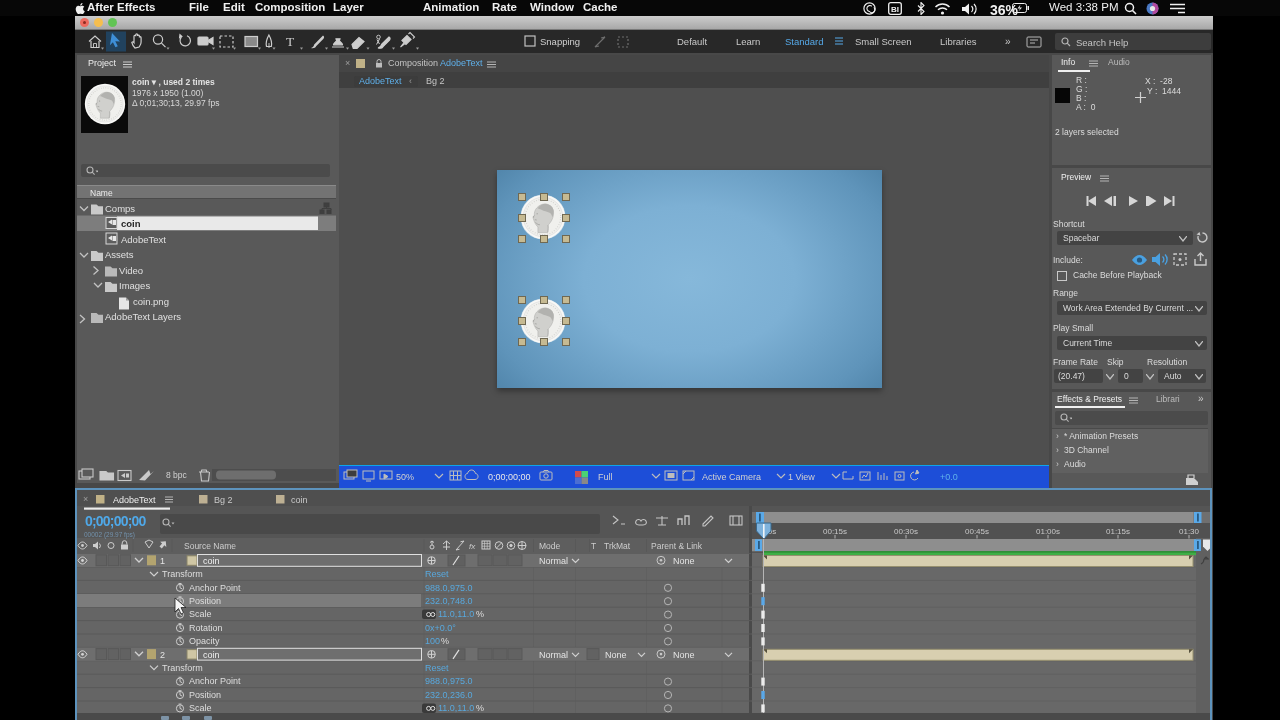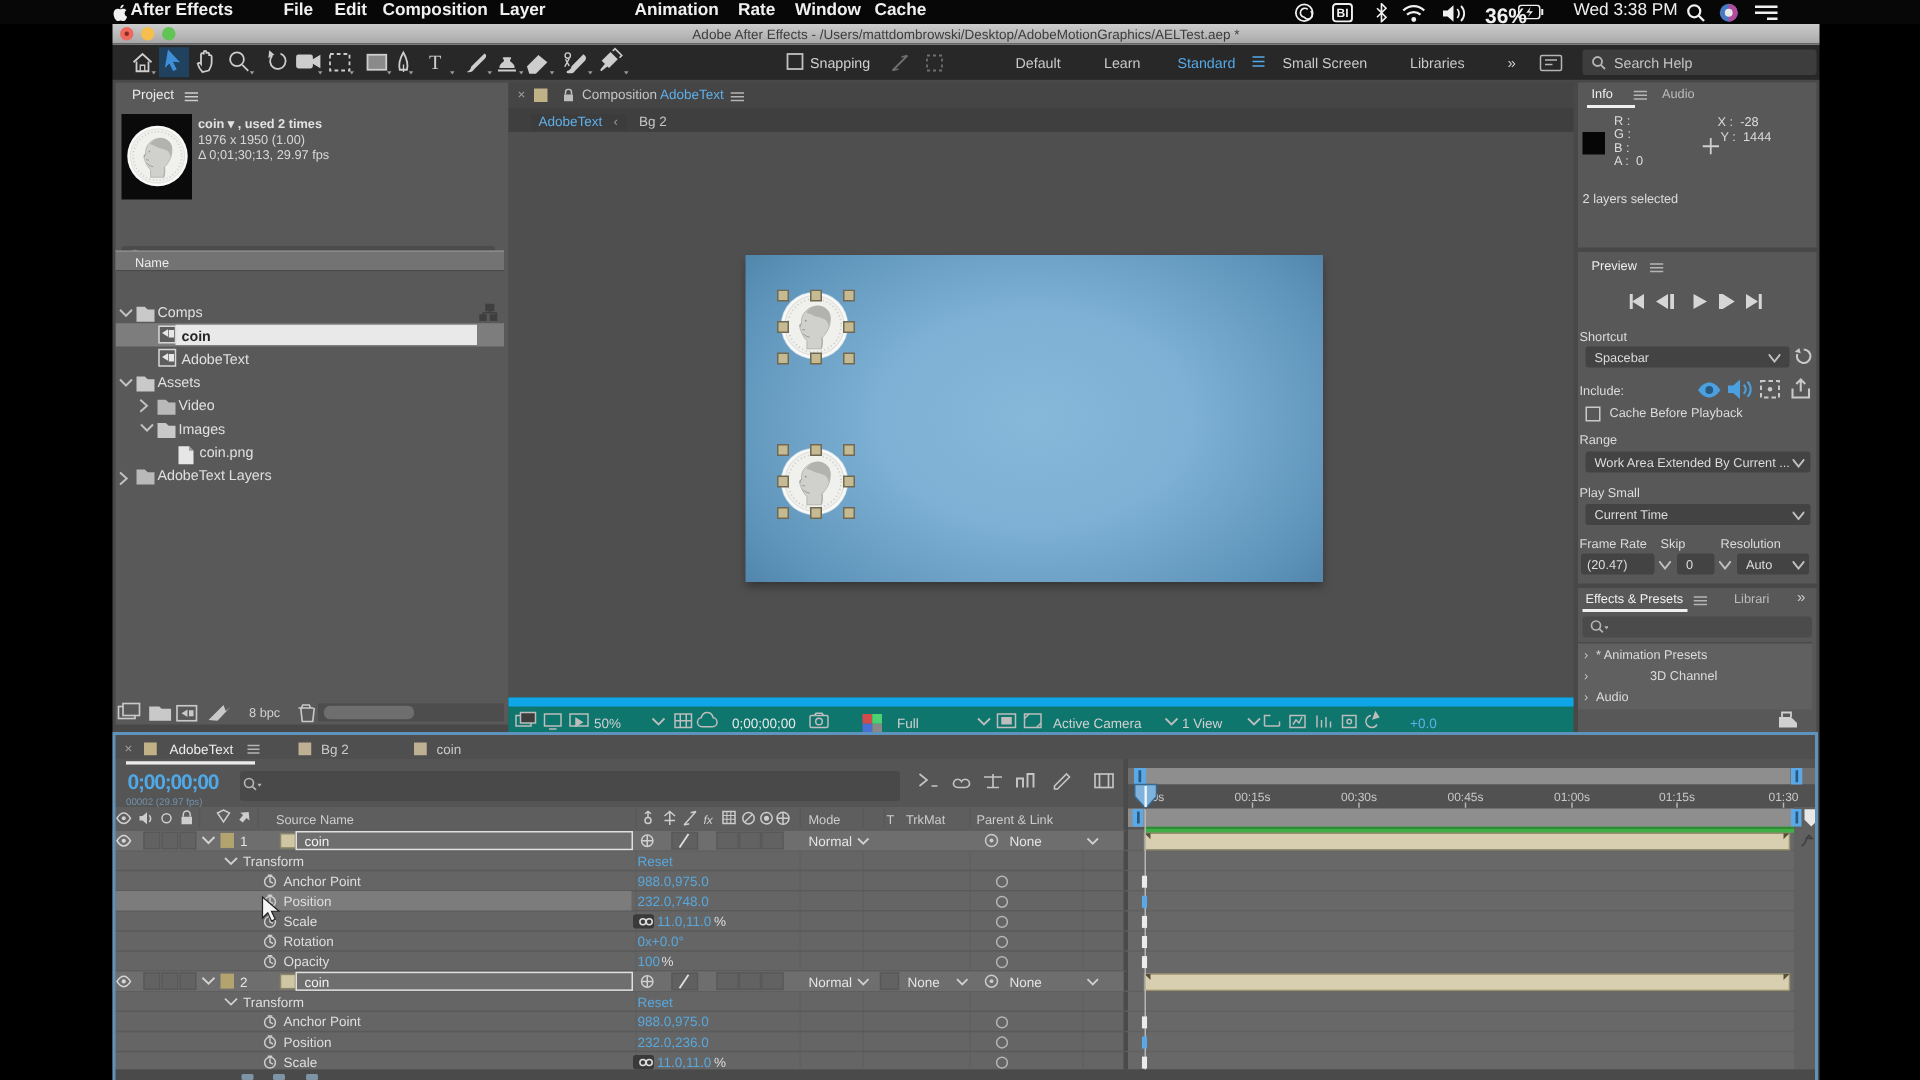--- a/index.html
+++ b/index.html
@@ -84,21 +84,20 @@
   <svg class="ab" style="left:1169px;top:3px;" width="17" height="11" viewBox="0 0 15 11">
         <path d="M0 1.5h15M0 5.5h15M8 9.5h7" stroke="#f0f0f0" stroke-width="1.6"></path>
       </svg>
 </div>
 
 <div class="ab" id="titlebar" style="left:75px;top:16px;width:1138px;height:13px;background:linear-gradient(#cccccc,#a8a8a8);border-bottom:1px solid #7a7a7a;">
   <div class="ab" style="left:5px;top:2px;width:9px;height:9px;border-radius:50%;background:#ee6a5e;"></div>
   <div class="ab" style="left:8px;top:5px;width:3px;height:3px;border-radius:50%;background:#8c2b22;"></div>
   <div class="ab" style="left:19px;top:2px;width:9px;height:9px;border-radius:50%;background:#f5be4f;"></div>
   <div class="ab" style="left:33px;top:2px;width:9px;height:9px;border-radius:50%;background:#62c454;"></div>
-  <div class="ab" style="left:0;top:1.5px;width:1138px;text-align:center;font-size:9px;color:#3c3c3c;">Adobe After Effects - /Users/mattdombrowski/Desktop/AdobeMotionGraphics/AELTest.aep *</div>
 </div>
 
 <div class="ab" id="toolbar" style="left:75px;top:30px;width:1138px;height:23px;background:#282828;">
   <svg class="ab" style="left:0;top:0;" width="1138" height="23" viewBox="0 0 1138 23">
     <rect x="31" y="1.5" width="20" height="20" fill="#21425e"></rect>
     <g stroke="#cdcdcd" fill="none" stroke-width="1.2">
       <path d="M14 11.5l6-5.5 6 5.5"></path>
       <path d="M16 11v6.5h8V11"></path>
       <path d="M21.5 17.5v-4h-3v4" stroke-width="0.9"></path>
 
@@ -195,21 +194,21 @@
   <div class="ab" style="left:55px;top:43px;color:#d8d8d8;font-size:8.5px;">Δ 0;01;30;13, 29.97 fps</div>
 
   <div class="ab" style="left:4px;top:109px;width:249px;height:13px;background:#4b4b4b;border-radius:2px;">
     <svg class="ab" style="left:5px;top:2px;" width="12" height="10" viewBox="0 0 12 10">
           <circle cx="4" cy="4" r="3" fill="none" stroke="#b5b5b5" stroke-width="1.1"></circle>
           <path d="M6.2 6.2L8.6 8.6" stroke="#b5b5b5" stroke-width="1.1"></path>
           <path d="M9.5 4.5l3 0-1.5 2z" fill="#b5b5b5"></path>
         </svg>
   </div>
 
-  <div class="ab" style="left:0;top:112px;width:259px;height:14px;background:#737373;border-top:1px solid #8a8a8a;border-bottom:1px solid #4a4a4a;box-sizing:border-box;">
+  <div class="ab" style="left:0;top:130px;width:259px;height:14px;background:#737373;border-top:1px solid #8a8a8a;border-bottom:1px solid #4a4a4a;box-sizing:border-box;">
     <span class="ab" style="left:13px;top:2px;color:#ededed;font-size:8.5px;">Name</span>
   </div>
 
   <svg class="ab" style="left:0;top:145px;" width="259" height="125" viewBox="0 0 259 125">
 
     <rect x="0" y="15.5" width="259" height="15.5" fill="#7d7d7d"></rect>
     <rect x="40" y="16.5" width="201" height="13.5" fill="#e9e9e9"></rect>
     <g fill="#c9c9c9">
 
       <path d="M14 4.5h5.5l2 1.8h4.5v8.2H14z"></path>
@@ -324,21 +323,21 @@
             <rect x="44.5" y="103.5" width="7" height="7"></rect>
         <rect x="0.5" y="124.5" width="7" height="7"></rect>
             <rect x="44.5" y="124.5" width="7" height="7"></rect>
         <rect x="0.5" y="145.5" width="7" height="7"></rect>
             <rect x="22.5" y="145.5" width="7" height="7"></rect>
             <rect x="44.5" y="145.5" width="7" height="7"></rect>
       </g>
     </svg>
   </div>
 
-  <div class="ab" style="left:0;top:410px;width:710px;height:23px;background:#0f766e;border-top:6px solid #0ea5e9;box-sizing:border-box;">
+  <div class="ab" style="left:0;top:410px;width:710px;height:23px;background:#1d4ed8;border-top:1px solid #0ea5e9;box-sizing:border-box;">
     <svg class="ab" style="left:0;top:0;" width="710" height="22" viewBox="0 0 710 22">
       <g stroke="#bdbdbd" fill="none" stroke-width="1">
         <rect x="5" y="6" width="10" height="7"></rect>
             <rect x="8" y="4" width="10" height="7" fill="#3d3d3d"></rect>
         <rect x="24" y="5" width="11" height="8"></rect>
             <path d="M27 15h5"></path>
         <rect x="41" y="5" width="12" height="8"></rect>
             <path d="M45 8l4 2.5-4 2.5z" fill="#bdbdbd"></path>
       </g>
       <text x="57" y="14" font-size="9" fill="#d0d0d0" font-family="Liberation Sans">50%</text>
@@ -501,21 +500,21 @@
     <svg class="ab" style="left:5px;top:2px;" width="12" height="10" viewBox="0 0 12 10">
           <circle cx="4" cy="4" r="3" fill="none" stroke="#b5b5b5" stroke-width="1.1"></circle>
           <path d="M6.2 6.2L8.6 8.6" stroke="#b5b5b5" stroke-width="1.1"></path>
           <path d="M9.5 4.5l3 0-1.5 2z" fill="#b5b5b5"></path>
         </svg>
   </div>
   <div class="ab" style="left:0;top:36px;width:156px;height:44px;background:#606060;border-top:1px solid #4a4a4a;">
     <span class="ab" style="left:4px;top:2px;color:#c9c9c9;">›</span>
         <span class="ab" style="left:12px;top:2px;">* Animation Presets</span>
     <span class="ab" style="left:4px;top:16px;color:#c9c9c9;">›</span>
-        <span class="ab" style="left:12px;top:16px;margin-left:36px;">3D Channel</span>
+        <span class="ab" style="left:12px;top:16px;">3D Channel</span>
     <span class="ab" style="left:4px;top:30px;color:#c9c9c9;">›</span>
         <span class="ab" style="left:12px;top:30px;">Audio</span>
   </div>
   <svg class="ab" style="left:133px;top:82px;" width="14" height="12" viewBox="0 0 14 12">
         <path d="M1 11V4h8l4 4v3z" fill="#d0d0d0"></path>
         <path d="M3 4V1h6v3" fill="none" stroke="#d0d0d0" stroke-width="1.2"></path>
       </svg>
 </div>
 
 <div class="ab" id="timeline" style="left:75px;top:488px;width:1137px;height:232px;background:#555555;">

